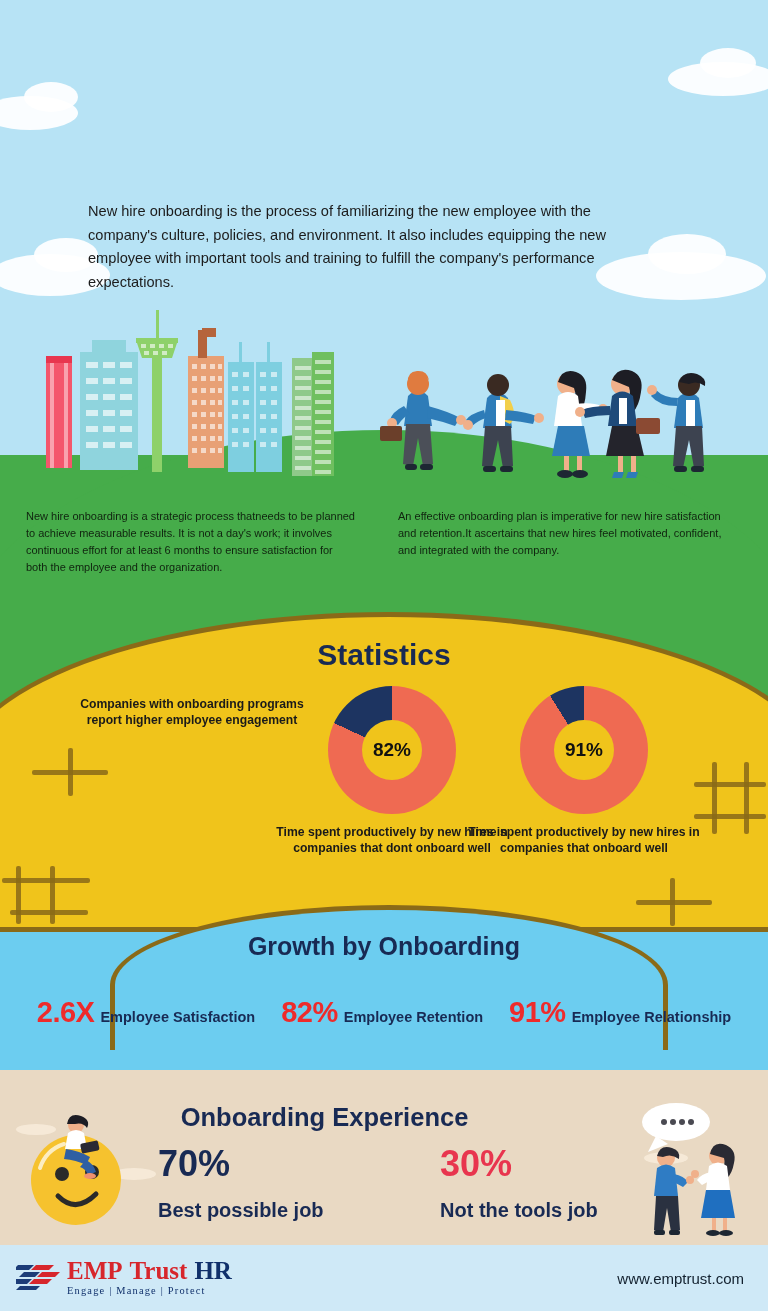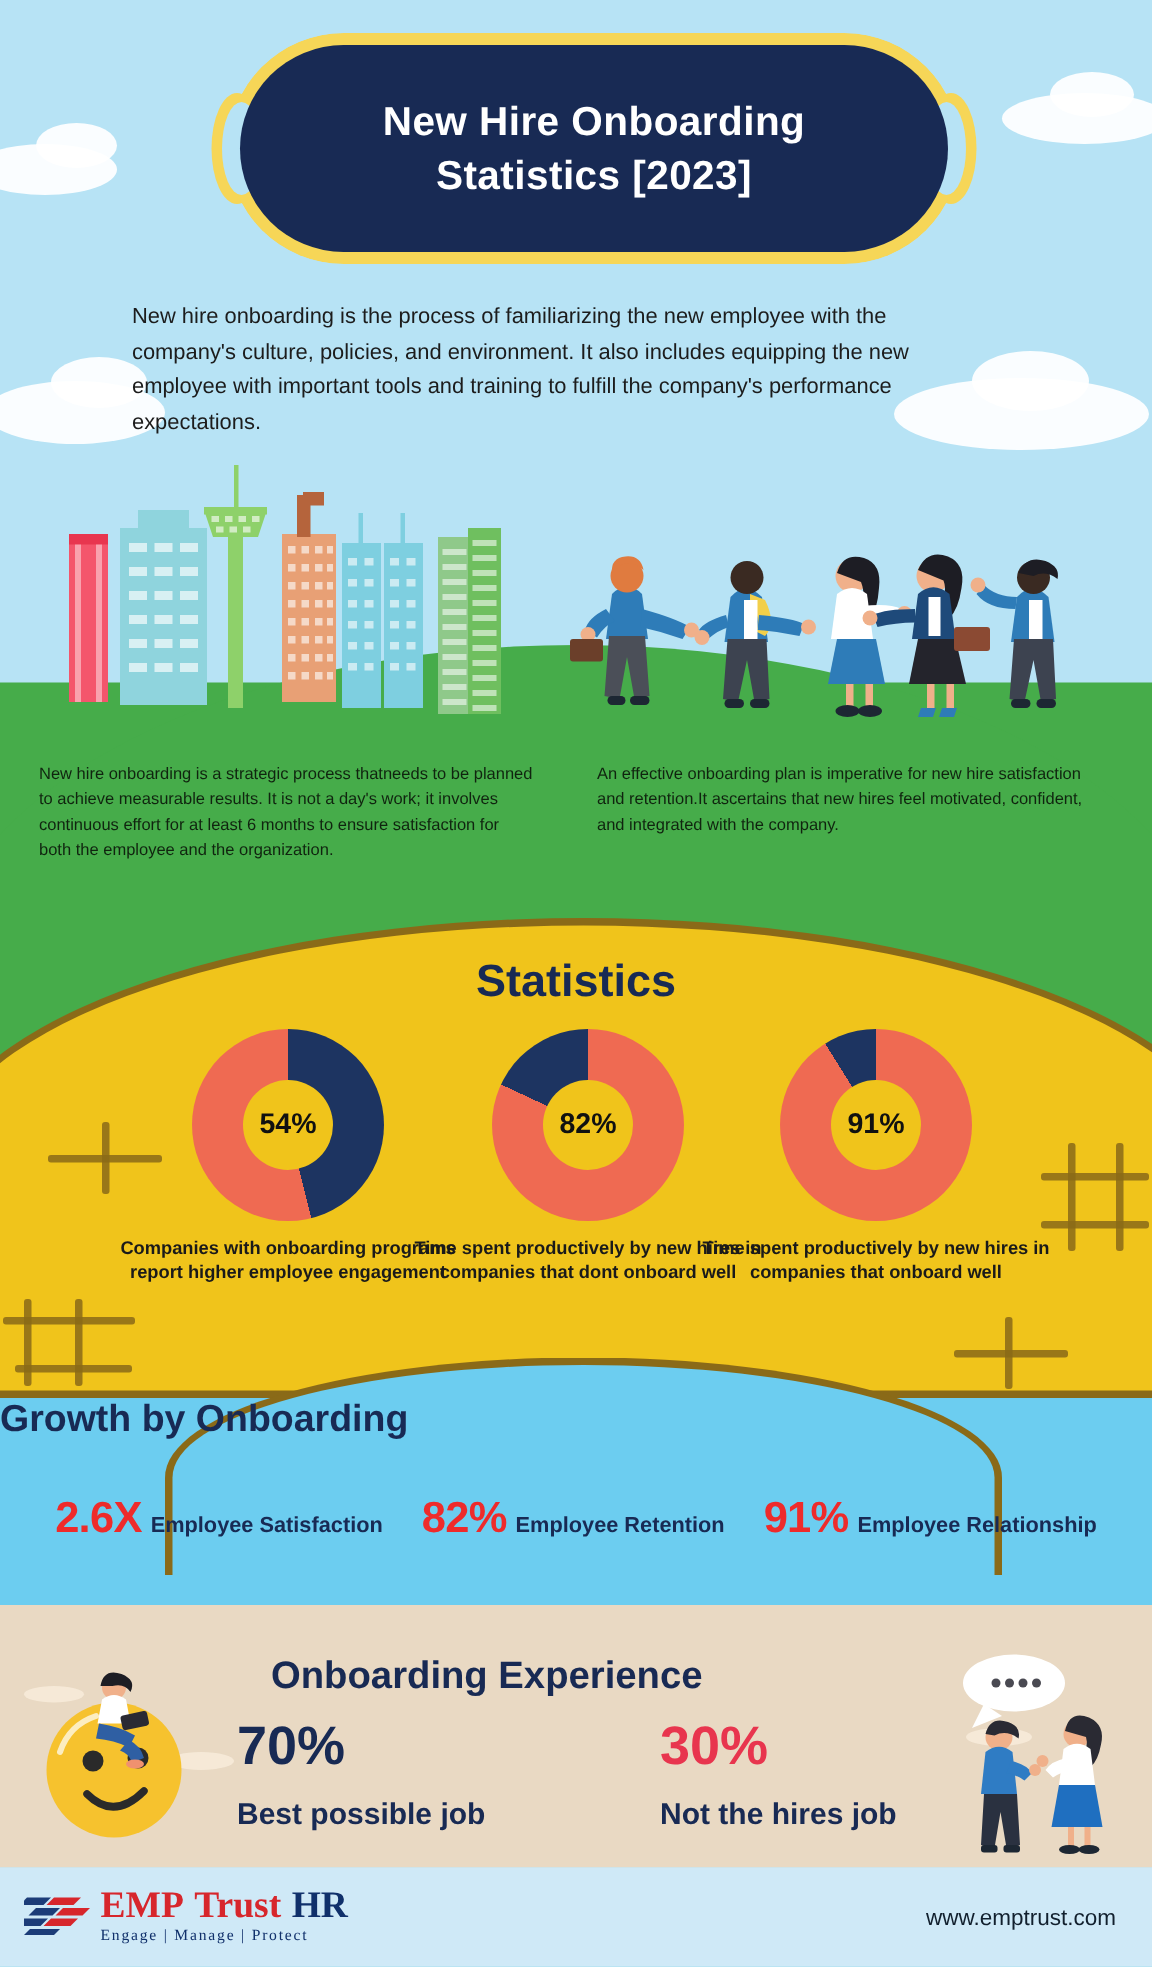--- a/index.html
+++ b/index.html
@@ -79,21 +79,21 @@
   
   .donut-row{position:absolute;left:0;top:686px;width:768px;height:230px;}
   .donut-col{position:absolute;width:240px;text-align:center;}
   .donut{position:relative;width:128px;height:128px;margin:0 auto;border-radius:50%;}
   .donut .hole{position:absolute;left:34px;top:34px;width:60px;height:60px;
     background:#f0c41b;border-radius:50%;display:flex;align-items:center;justify-content:center;
     color:#111;font-size:19px;font-weight:bold;}
   .donut-cap{margin-top:10px;color:#1a1a1a;font-size:12.2px;line-height:1.35;font-weight:bold;}
 
   
-  .growth-title{position:absolute;left:0;top:932px;width:768px;
+  .growth-title{position:absolute;left:0;top:932px;width:768px;text-align:center;
     color:#182a54;font-size:25px;font-weight:bold;}
   .growth-row{position:absolute;left:0;top:996px;width:768px;
     display:flex;align-items:baseline;justify-content:center;gap:26px;}
   .g-item{display:flex;align-items:baseline;gap:6px;}
   .g-num{color:#ee2b2b;font-size:29px;font-weight:bold;letter-spacing:-.5px;}
   .g-lab{color:#182a54;font-size:14.5px;font-weight:bold;}
 
   
   .exp-title{position:absolute;left:0;top:1103px;width:649px;text-align:center;
     color:#182a54;font-size:25.5px;font-weight:bold;}
@@ -127,33 +127,20 @@
   <div class="cloud" style="left:668px;top:62px;width:110px;height:34px;"></div>
   <div class="cloud" style="left:700px;top:48px;width:56px;height:30px;"></div>
   <div class="cloud" style="left:-10px;top:254px;width:120px;height:42px;"></div>
   <div class="cloud" style="left:34px;top:238px;width:64px;height:34px;"></div>
   <div class="cloud" style="left:596px;top:252px;width:170px;height:48px;"></div>
   <div class="cloud" style="left:648px;top:234px;width:78px;height:40px;"></div>
 
   <div class="band-green"></div>
   <div class="hill"></div>
 
-  <div class="title-wrap">
-    <div class="title-notch l"></div>
-    <div class="title-notch r"></div>
-    <div class="title-outer"></div>
-    <div class="title-notch-in l"></div>
-    <div class="title-notch-in r"></div>
-    <div class="title-inner">
-      <h1>
-        <span>New Hire Onboarding</span><br>
-        <span>Statistics [2023]</span>
-      </h1>
-    </div>
-  </div>
 
   <div class="intro">New hire onboarding is the process of familiarizing the new employee with the company's culture, policies, and environment. It also includes equipping the new employee with important tools and training to fulfill the company's performance expectations.</div>
 
   <div class="city">
     <svg width="320" height="190" viewBox="0 0 320 190">
 
       <rect x="6" y="56" width="26" height="112" fill="#f4566c"></rect>
       <rect x="6" y="56" width="26" height="7" fill="#e8364f"></rect>
       <rect x="10" y="63" width="4" height="105" fill="#fff" opacity=".45"></rect>
       <rect x="24" y="63" width="4" height="105" fill="#fff" opacity=".45"></rect>
@@ -384,23 +371,20 @@
   <div class="deco" style="left:712px;top:762px;width:5px;height:72px;"></div>
   <div class="deco" style="left:744px;top:762px;width:5px;height:72px;"></div>
   <div class="deco" style="left:636px;top:900px;width:76px;height:5px;"></div>
   <div class="deco" style="left:670px;top:878px;width:5px;height:48px;"></div>
 
   <div class="stats-title">Statistics</div>
 
   <div class="donut-row">
 
     <div class="donut-col" style="left:72px;">
-      <div class="donut" style="background:conic-gradient(#1d3461 0deg 166deg,#ef6a52 166deg 360deg);">
-        <div class="hole">54%</div>
-      </div>
       <div class="donut-cap">Companies with onboarding programs report higher employee engagement</div>
     </div>
 
     <div class="donut-col" style="left:272px;">
       <div class="donut" style="background:conic-gradient(#ef6a52 0deg 295deg,#1d3461 295deg 360deg);">
         <div class="hole">82%</div>
       </div>
       <div class="donut-cap">Time spent productively by new hires in companies that dont onboard well</div>
     </div>
 
@@ -459,21 +443,21 @@
       </g>
     </svg>
   </div>
 
   <div class="exp-left">
     <div class="exp-num navy">70%</div>
     <div class="exp-lab">Best possible job</div>
   </div>
   <div class="exp-right">
     <div class="exp-num red">30%</div>
-    <div class="exp-lab">Not the hires job</div>
+    <div class="exp-lab">Not the tools job</div>
   </div>
 
   <div style="position:absolute;left:630px;top:1096px;width:132px;height:140px;">
     <svg width="132" height="140" viewBox="0 0 132 140">
       <g>
         <ellipse cx="46" cy="26" rx="34" ry="19" fill="#ffffff"></ellipse>
         <path d="M26 40 l-8 16 l20-8z" fill="#ffffff"></path>
         <circle cx="34" cy="26" r="3" fill="#4a4a52"></circle>
         <circle cx="43" cy="26" r="3" fill="#4a4a52"></circle>
         <circle cx="52" cy="26" r="3" fill="#4a4a52"></circle>

